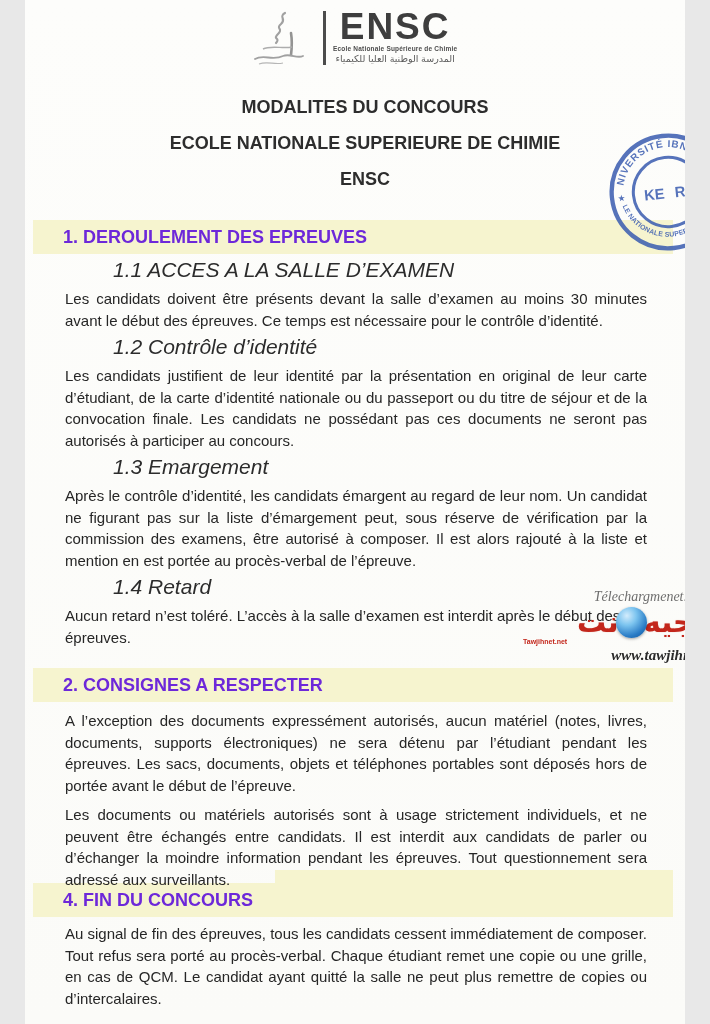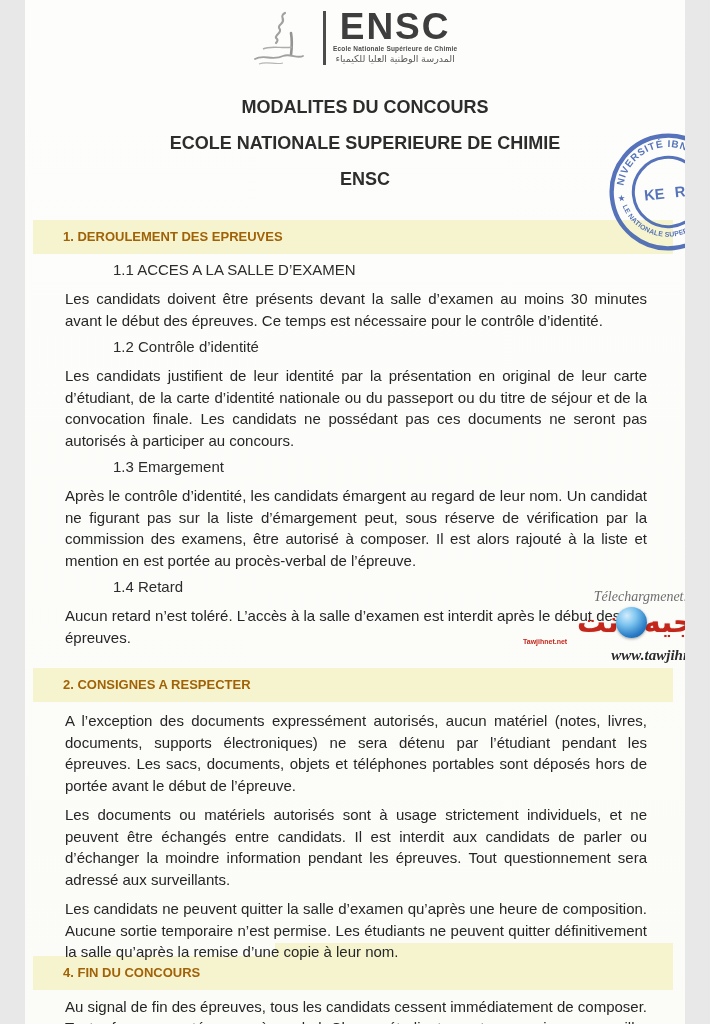--- a/index.html
+++ b/index.html
@@ -19,31 +19,31 @@
   .logo-sub { font-size:6.5px; font-weight:bold; color:#4c4c4c; letter-spacing:.2px; margin-top:1px; white-space:nowrap; }
   .logo-sub-ar { font-size:9.5px; color:#5b5b5b; margin-top:1px; white-space:nowrap; }
 
   
   .doc-title { text-align:center; font-weight:bold; font-size:18px; color:#2d2d2d; line-height:21px;padding-left:20px; }
   .t1 { margin-top:22px; } .t2 { margin-top:15px; } .t3 { margin-top:15px; }
 
   
   .band {
     margin-left:8px; margin-right:12px;
-    background:#f6f4cf; color:#a16207;
-    font-weight:bold; font-size:13px; line-height:18px;
+    background:#f6f4cf; color:#6d28d9;
+    font-weight:bold; font-size:18px; line-height:18px;
     padding:8px 10px 8px 30px; position:relative; z-index:1;
   }
   .band1 { margin-top:30px; }
   .band2 { margin-top:20px; }
   .band4 { margin-top:0; }
   .pre-band-strip { height:13px; background:#f6f4cf; margin:-20px 12px 0 250px; position:relative; z-index:0; }
 
   
-  .subhead { margin:5px 40px 0 88px; font-size:15px; line-height:22px; color:#2c2c2c; position:relative; z-index:2; }
+  .subhead { margin:5px 40px 0 88px; font-size:21px; line-height:22px; color:#2c2c2c; position:relative; z-index:2;font-style:italic; }
   .para { margin:7px 38px 0 40px; font-size:15px; line-height:21.5px; text-align:justify; color:#262626; position:relative; z-index:2; }
   .para.single { text-align:left; }
   .s2 .para { margin-top:8px; }
   .s4 .para { margin-top:6px; }
 
   
   .stamp { position:absolute; top:127px; left:578px; width:130px; height:130px; transform:rotate(-6deg); opacity:.85; z-index:6; }
 
   
   .watermark { position:absolute; top:589px; left:496px; width:206px; z-index:5; }
@@ -111,21 +111,20 @@
     <div class="subhead">1.3 Emargement</div>
     <p class="para">Après le contrôle d’identité, les candidats émargent au regard de leur nom.  Un candidat ne figurant pas sur la liste d’émargement peut, sous réserve de vérification par la commission des examens, être autorisé à composer. Il est alors rajouté à la liste et mention en est portée au procès-verbal de l’épreuve.</p>
     <div class="subhead">1.4 Retard</div>
     <p class="para single">Aucun retard n’est toléré. L’accès à la salle d’examen est interdit après le début des épreuves.</p>
   </div>
 
   <div class="s2">
     <div class="band band2">2. CONSIGNES A RESPECTER</div>
     <p class="para">A l’exception des documents expressément autorisés, aucun matériel (notes, livres, documents, supports électroniques) ne sera détenu par l’étudiant pendant les épreuves. Les sacs, documents, objets et téléphones portables sont déposés hors de portée avant le début de l’épreuve.</p>
     <p class="para">Les documents ou matériels autorisés sont à usage strictement individuels, et ne peuvent être échangés entre candidats.  Il est interdit aux candidats de parler ou d’échanger la moindre information pendant les épreuves. Tout questionnement sera adressé aux surveillants.</p>
-    <p class="para">Les candidats ne peuvent quitter la salle d’examen qu’après une heure de composition. Aucune sortie temporaire n’est permise. Les étudiants ne peuvent quitter définitivement la salle qu’après la remise d’une copie à leur nom.</p>
   </div>
 
   <div class="s4">
     <div class="pre-band-strip"></div>
     <div class="band band4">4. FIN DU CONCOURS</div>
     <p class="para">Au signal de fin des épreuves, tous les candidats cessent immédiatement de composer. Tout refus sera porté au procès-verbal.  Chaque étudiant remet une copie ou une grille, en cas de QCM. Le candidat ayant quitté la salle ne peut plus remettre de copies ou d’intercalaires.</p>
 
   </div>
 
   <div class="watermark">

